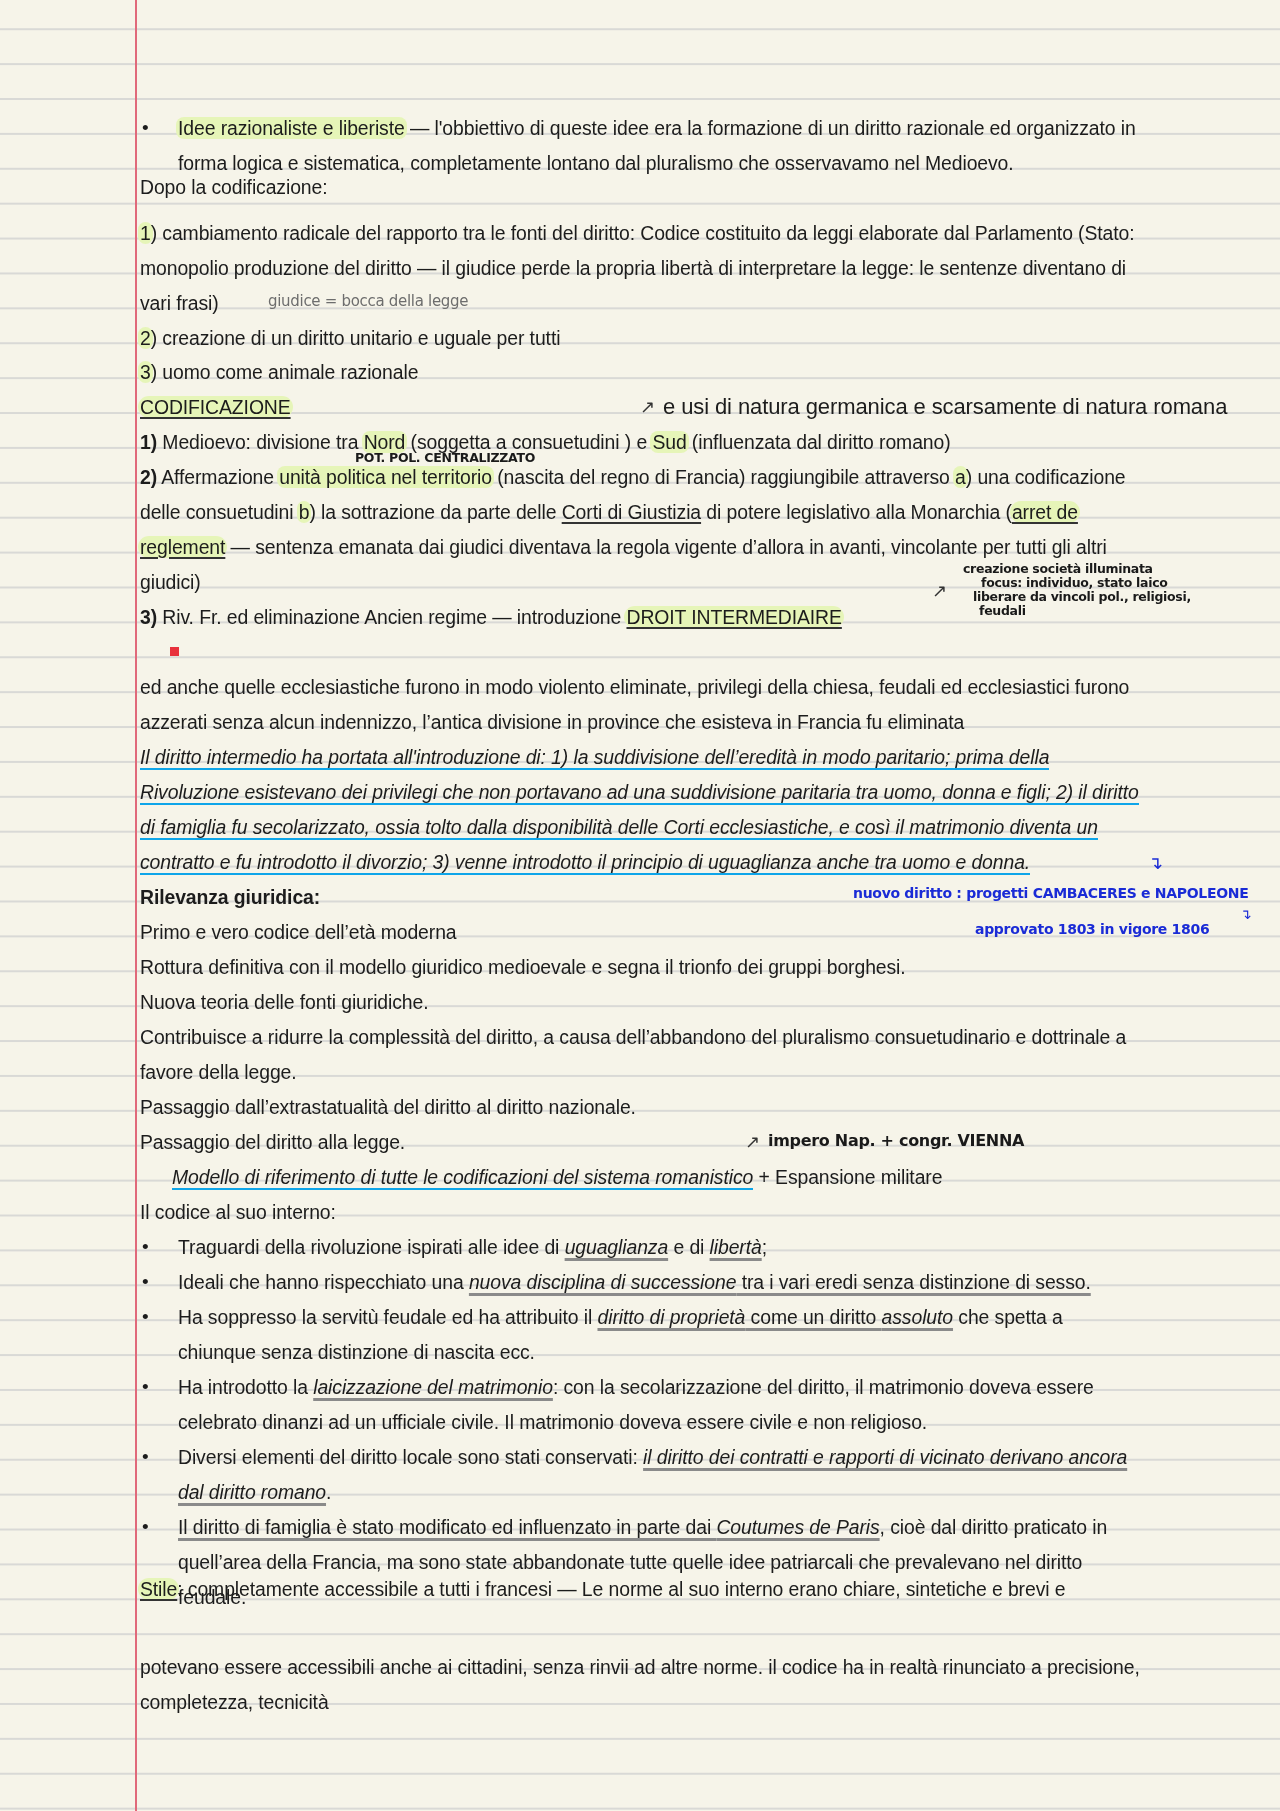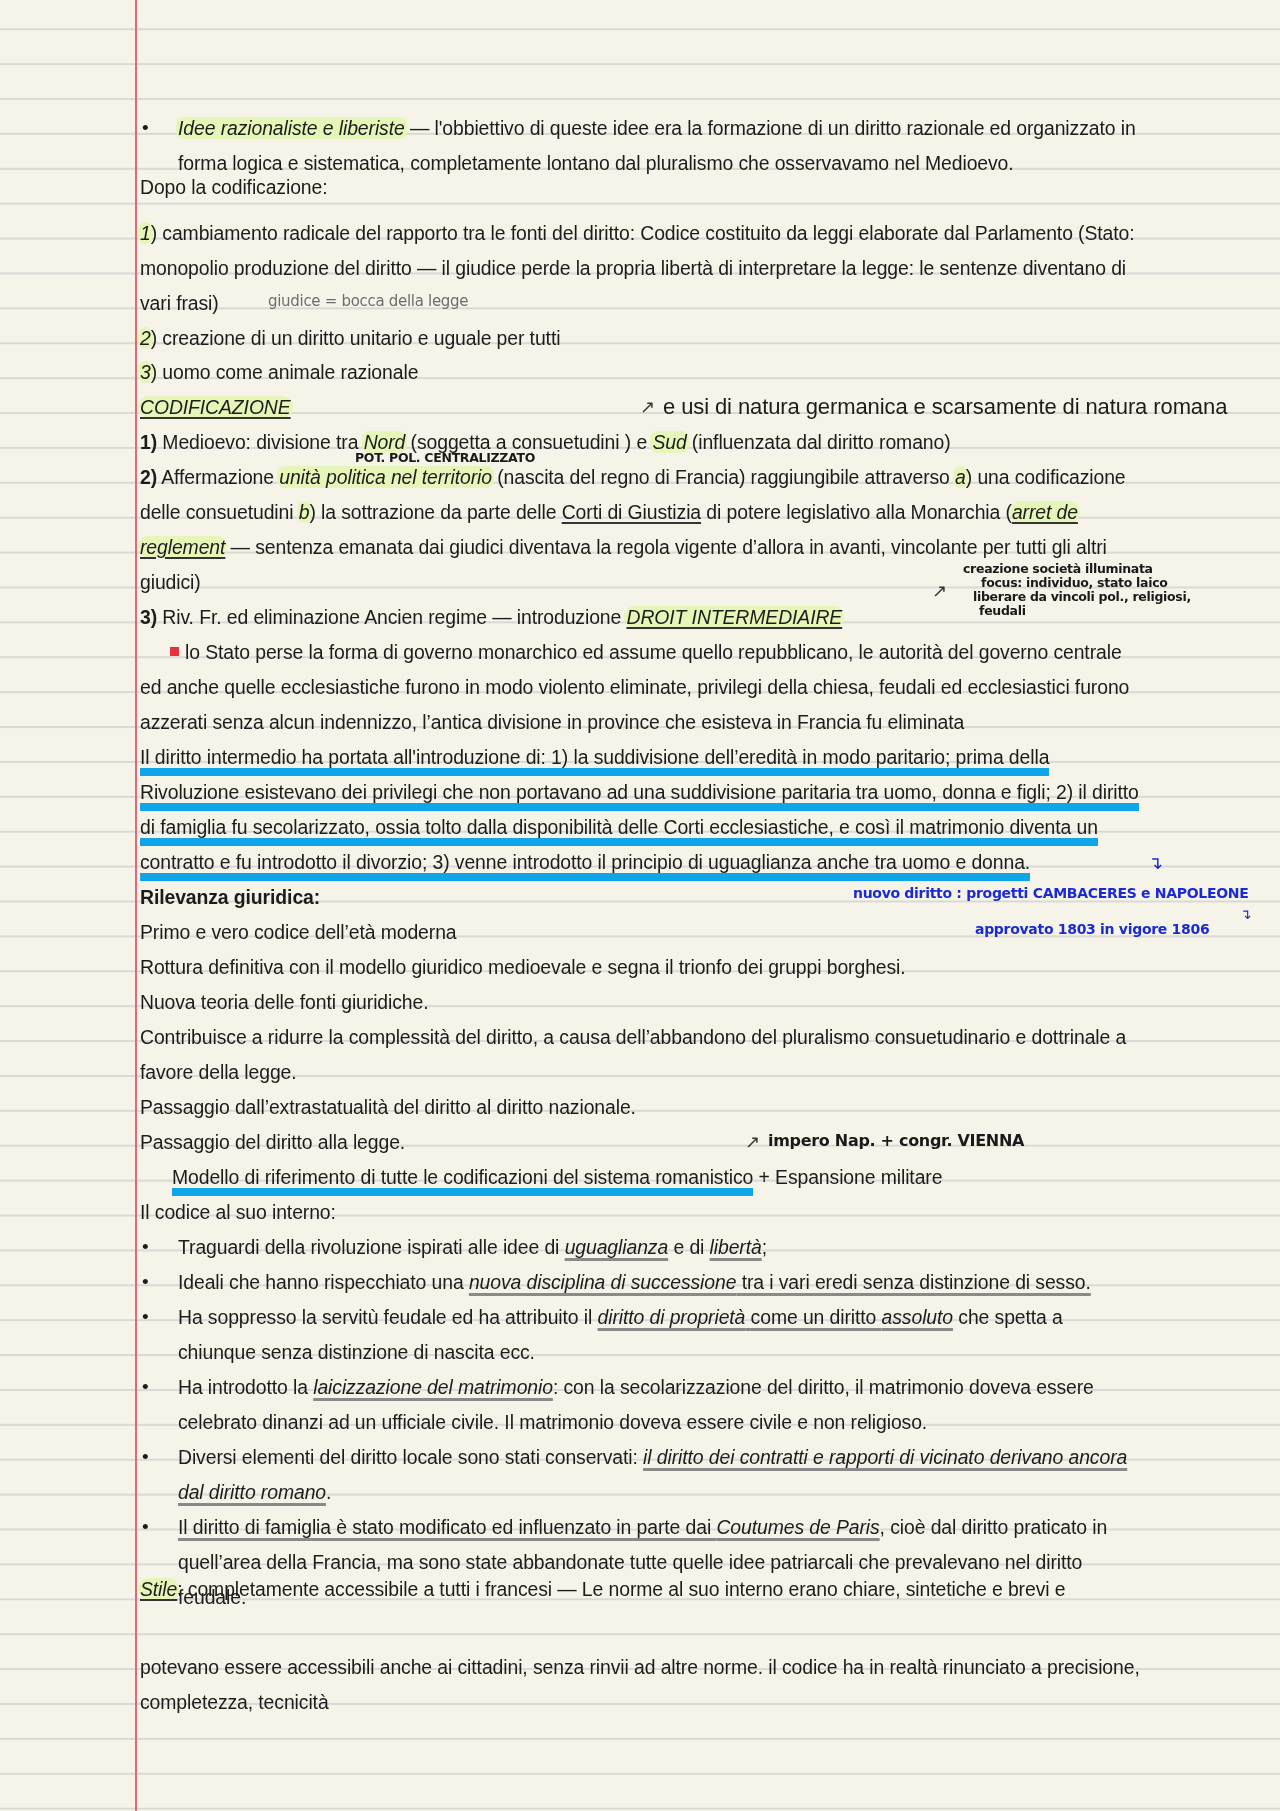--- a/index.html
+++ b/index.html
@@ -19,24 +19,24 @@
   .margin-line {
     position:absolute; left:135px; top:0; width:2px; height:1811px; background:#e0697a;
   }
   .line {
     position:absolute; left:140px; height:30px; line-height:30px;
     font-size:19.4px; white-space:nowrap; letter-spacing:-0.1px;
   }
   .ind { left:178px; }
   .ind2 { left:172px; }
   .bullet { position:absolute; left:142px; width:10px; font-size:19px; line-height:30px; height:30px; }
-  .hl { background:#e6f5b8; border-radius:8px; padding:0 2px; margin:0 -2px;font-style:italic; }
+  .hl { background:#e6f5b8; border-radius:8px; padding:0 2px; margin:0 -2px; }
   .ul { text-decoration:underline; text-decoration-color:#333; text-decoration-thickness:2px; text-underline-offset:3px;border-radius:11px; }
   .ulgray { text-decoration:underline; text-decoration-color:#8a8a8a; text-decoration-thickness:3px; text-underline-offset:4px; }
-  .ulgreen { border-bottom:8px solid #0ea5e9; }
+  .ulgreen { border-bottom:2px solid #0ea5e9;font-style:italic; }
   .b { font-weight:bold; }
   .i { font-style:italic; }
   .hand {
     position:absolute; font-family:"DejaVu Sans", sans-serif; font-weight:bold;
     white-space:nowrap; letter-spacing:-0.3px;
   }
   .hand-gray { color:#6d6d6d; font-size:15px; font-weight:normal; }
   .hand-black { color:#1a1a1a; font-size:12.5px; line-height:14px; }
   .hand-blue { color:#1a2bd6; font-size:14px; }
   .arrow { position:absolute; font-size:18px; color:#333; }
@@ -83,21 +83,21 @@
 <div class="hand hand-black" style="left:963px; top:562px">
   <div>creazione società illuminata</div>
   <div style="padding-left:18px">focus: individuo, stato laico</div>
   <div style="padding-left:10px">liberare da vincoli pol., religiosi,</div>
   <div style="padding-left:16px">feudali</div>
 </div>
 <div class="arrow" style="left:932px; top:580px">↗</div>
 
 <div class="line" style="top:602px"><span class="b">3)</span><span> Riv. Fr. ed eliminazione Ancien regime — introduzione </span><span class="hl ul">DROIT INTERMEDIAIRE</span></div>
 
-<div class="line" style="top:637px; left:170px"><span class="red-square"></span><span>lo Stato perse la forma di governo monarchico ed assume quello repubblicano, le autorità del governo centrale</span></div>
+<div class="line" style="top:637px; left:170px"><span class="red-square"></span></div>
 
 <div class="line" style="top:672px">ed anche quelle ecclesiastiche furono in modo violento eliminate, privilegi della chiesa, feudali ed ecclesiastici furono</div>
 
 <div class="line" style="top:707px">azzerati senza alcun indennizzo, l’antica divisione in province che esisteva in Francia fu eliminata</div>
 
 <div class="line" style="top:742px"><span class="ulgreen">Il diritto intermedio ha portata all'introduzione di: 1) la suddivisione dell’eredità in modo paritario; prima della</span></div>
 <div class="line" style="top:777px"><span class="ulgreen">Rivoluzione esistevano dei privilegi che non portavano ad una suddivisione paritaria tra uomo, donna e figli; 2) il diritto</span></div>
 <div class="line" style="top:812px"><span class="ulgreen">di famiglia fu secolarizzato, ossia tolto dalla disponibilità delle Corti ecclesiastiche, e così il matrimonio diventa un</span></div>
 <div class="line" style="top:847px"><span class="ulgreen">contratto e fu introdotto il divorzio; 3) venne introdotto il principio di uguaglianza anche tra uomo e donna.</span></div>
 <div class="arrow" style="left:1148px; top:852px; color:#1a2bd6">↴</div>

